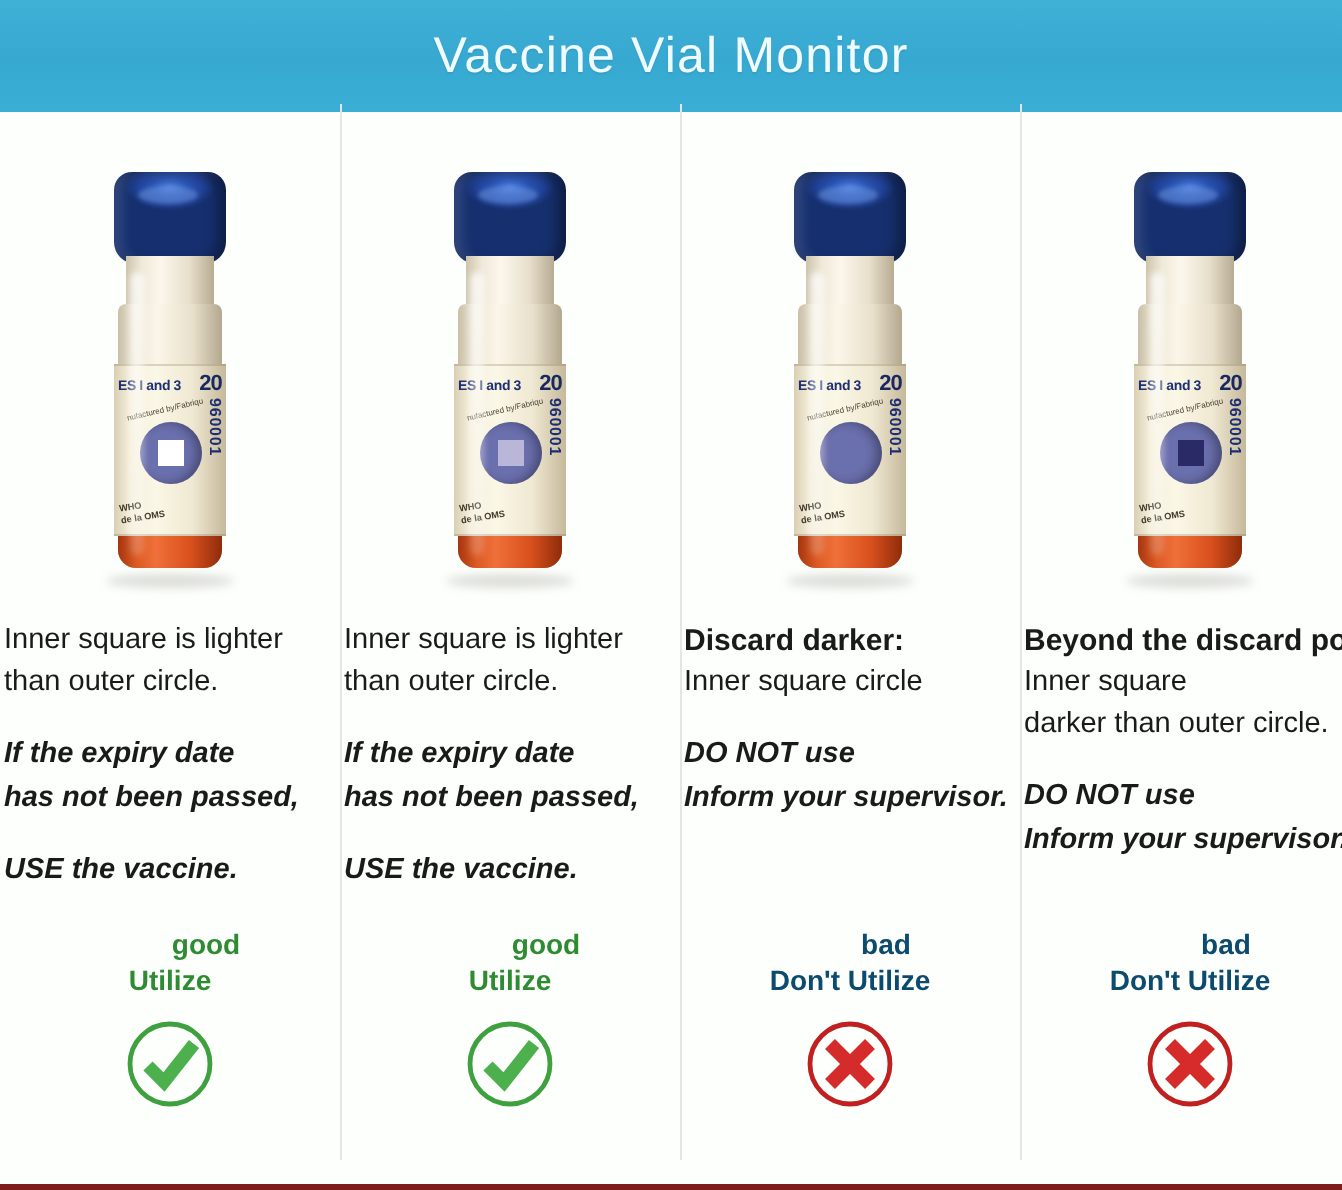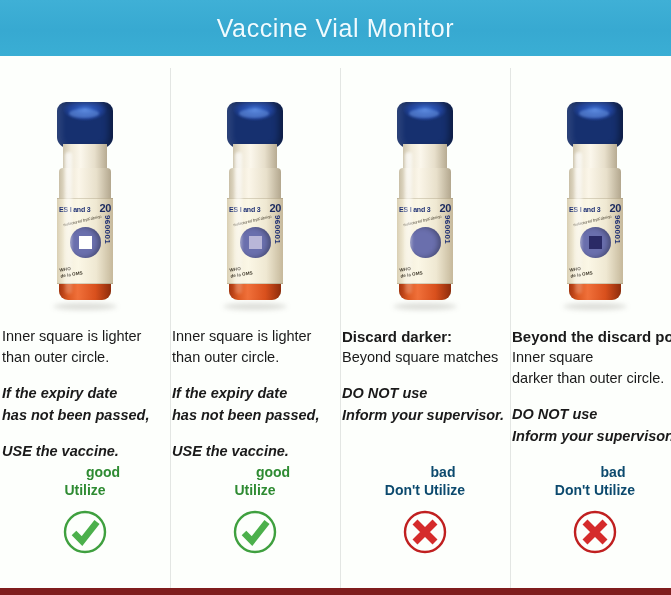--- a/index.html
+++ b/index.html
@@ -11,21 +11,21 @@
     background: #ffffff;
     font-family: "Liberation Sans", sans-serif;
   }
 
   .poster {
     position: relative;
     width: 671px;
     height: 595px;
     background: #fdfffc;
     overflow: hidden;
-    border-bottom: 7px solid #7f1d1d;
+    border-bottom: 3px solid #7f1d1d;
   }
 
   
   .header-bar {
     height: 56px;
     background: linear-gradient(180deg, #3fb0d6 0%, #37a9d1 55%, #3aaed4 100%);
     display: flex;
     align-items: center;
     justify-content: center;
   }
@@ -36,21 +36,21 @@
     letter-spacing: 0.6px;
     text-shadow: 0 1px 1px rgba(0,0,0,0.07);
     white-space: nowrap;
   }
 
   
   .columns {
     position: relative;
     display: flex;
     height: 536px;
-    padding-top: 16px;
+    padding-top: 0;
   }
   .col {
     position: relative;
     width: 170px;
     flex: 0 0 170px;
     display: flex;
     flex-direction: column;
     align-items: center;
     padding-top: 30px;
   }
@@ -395,21 +395,21 @@
               <div class="vvm-inner" style="background:#6a6fad"></div>
             </div>
           </div>
           <div class="gloss"></div>
         </div>
         <div class="shadow"></div>
       </div>
 
       <div class="desc">
         <div class="line-bold nowrap">Discard darker:</div>
-        <div class="line-reg nowrap">Beyond square matches</div>
+        <div class="line-reg nowrap">Inner square circle</div>
         <div class="gap"></div>
         <div class="line-bi nowrap">DO NOT use</div>
         <div class="line-bi nowrap">Inform your supervisor.</div>
       </div>
 
       <div class="verdict bad">
         <div class="verdict-word">bad</div>
         <div class="verdict-action">Don't Utilize</div>
         <svg class="mark" viewBox="0 0 48 48">
           <circle cx="24" cy="24" r="20" fill="none" stroke="#c02020" stroke-width="2.4"></circle>

